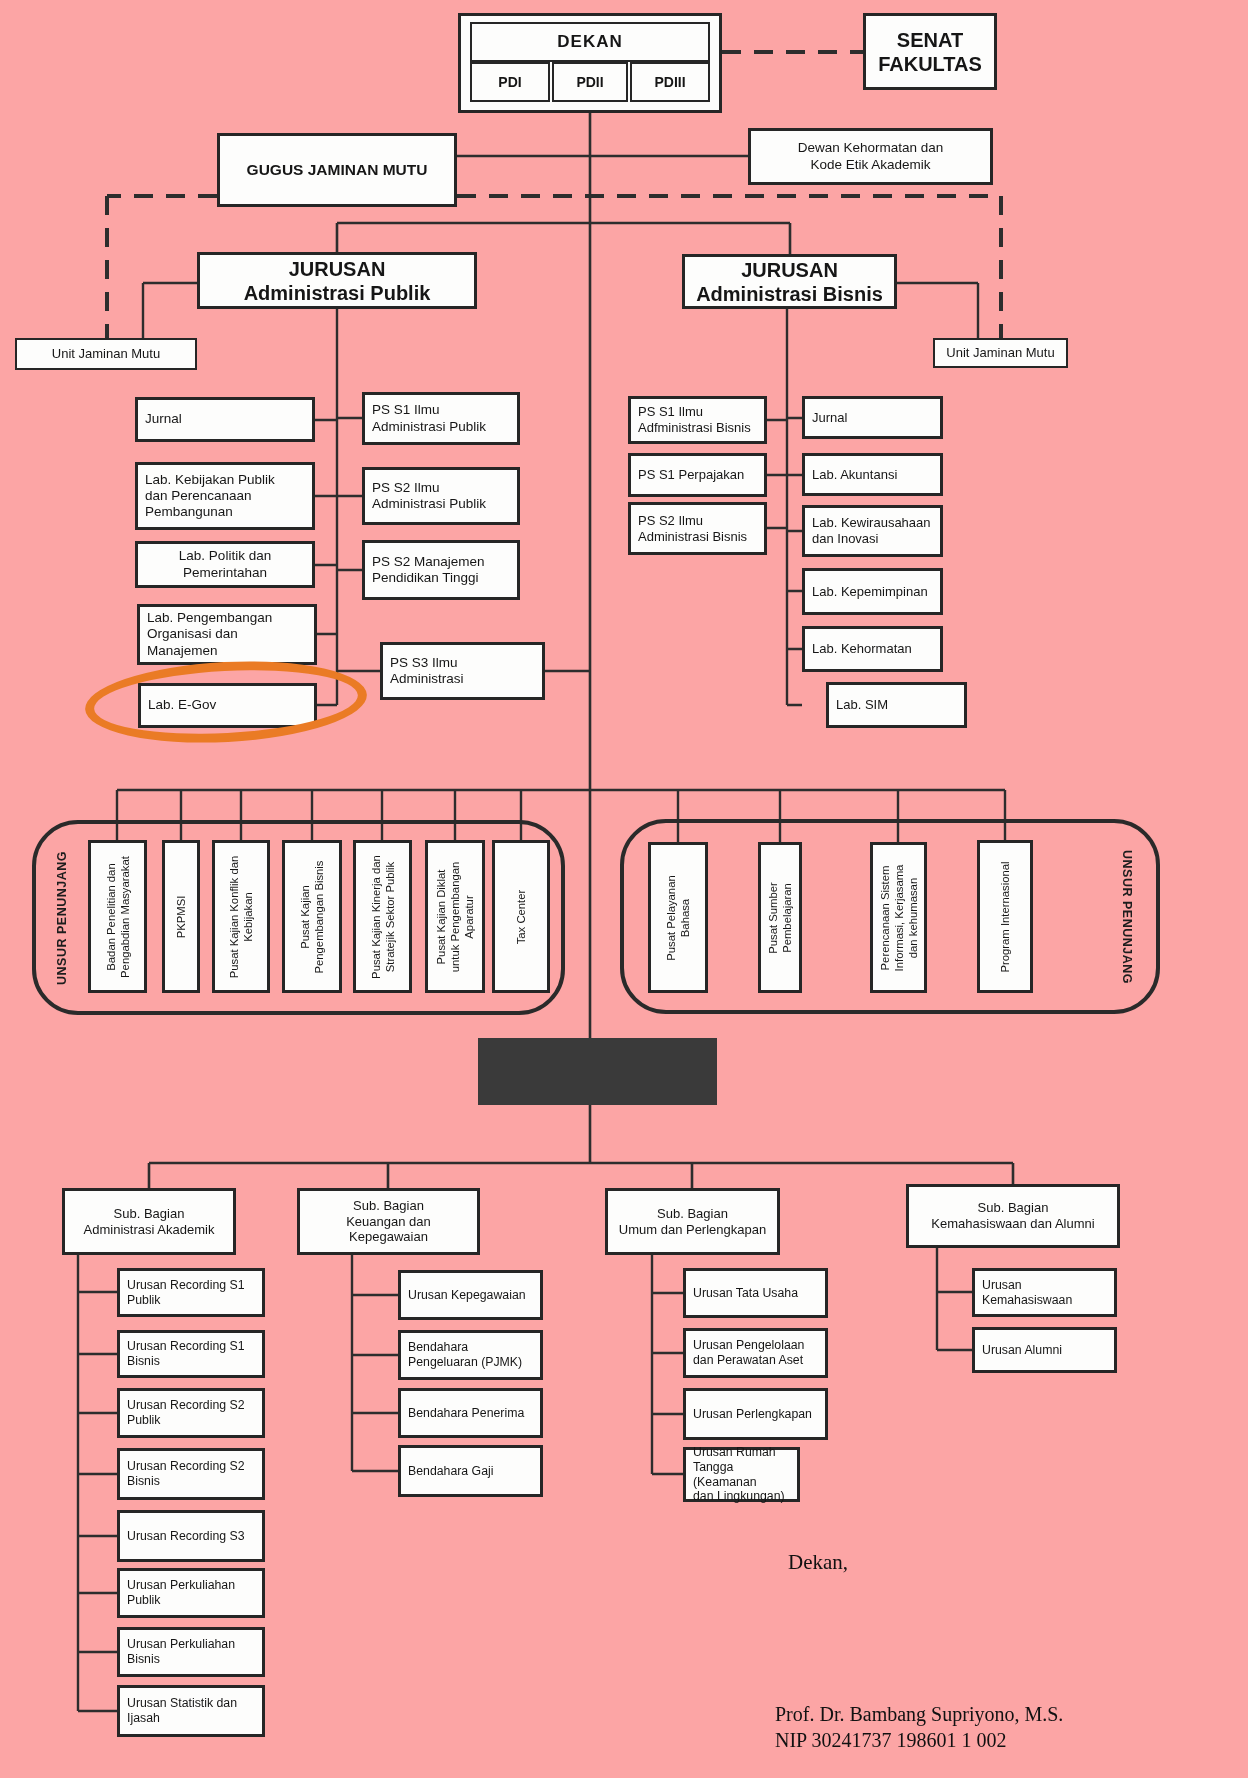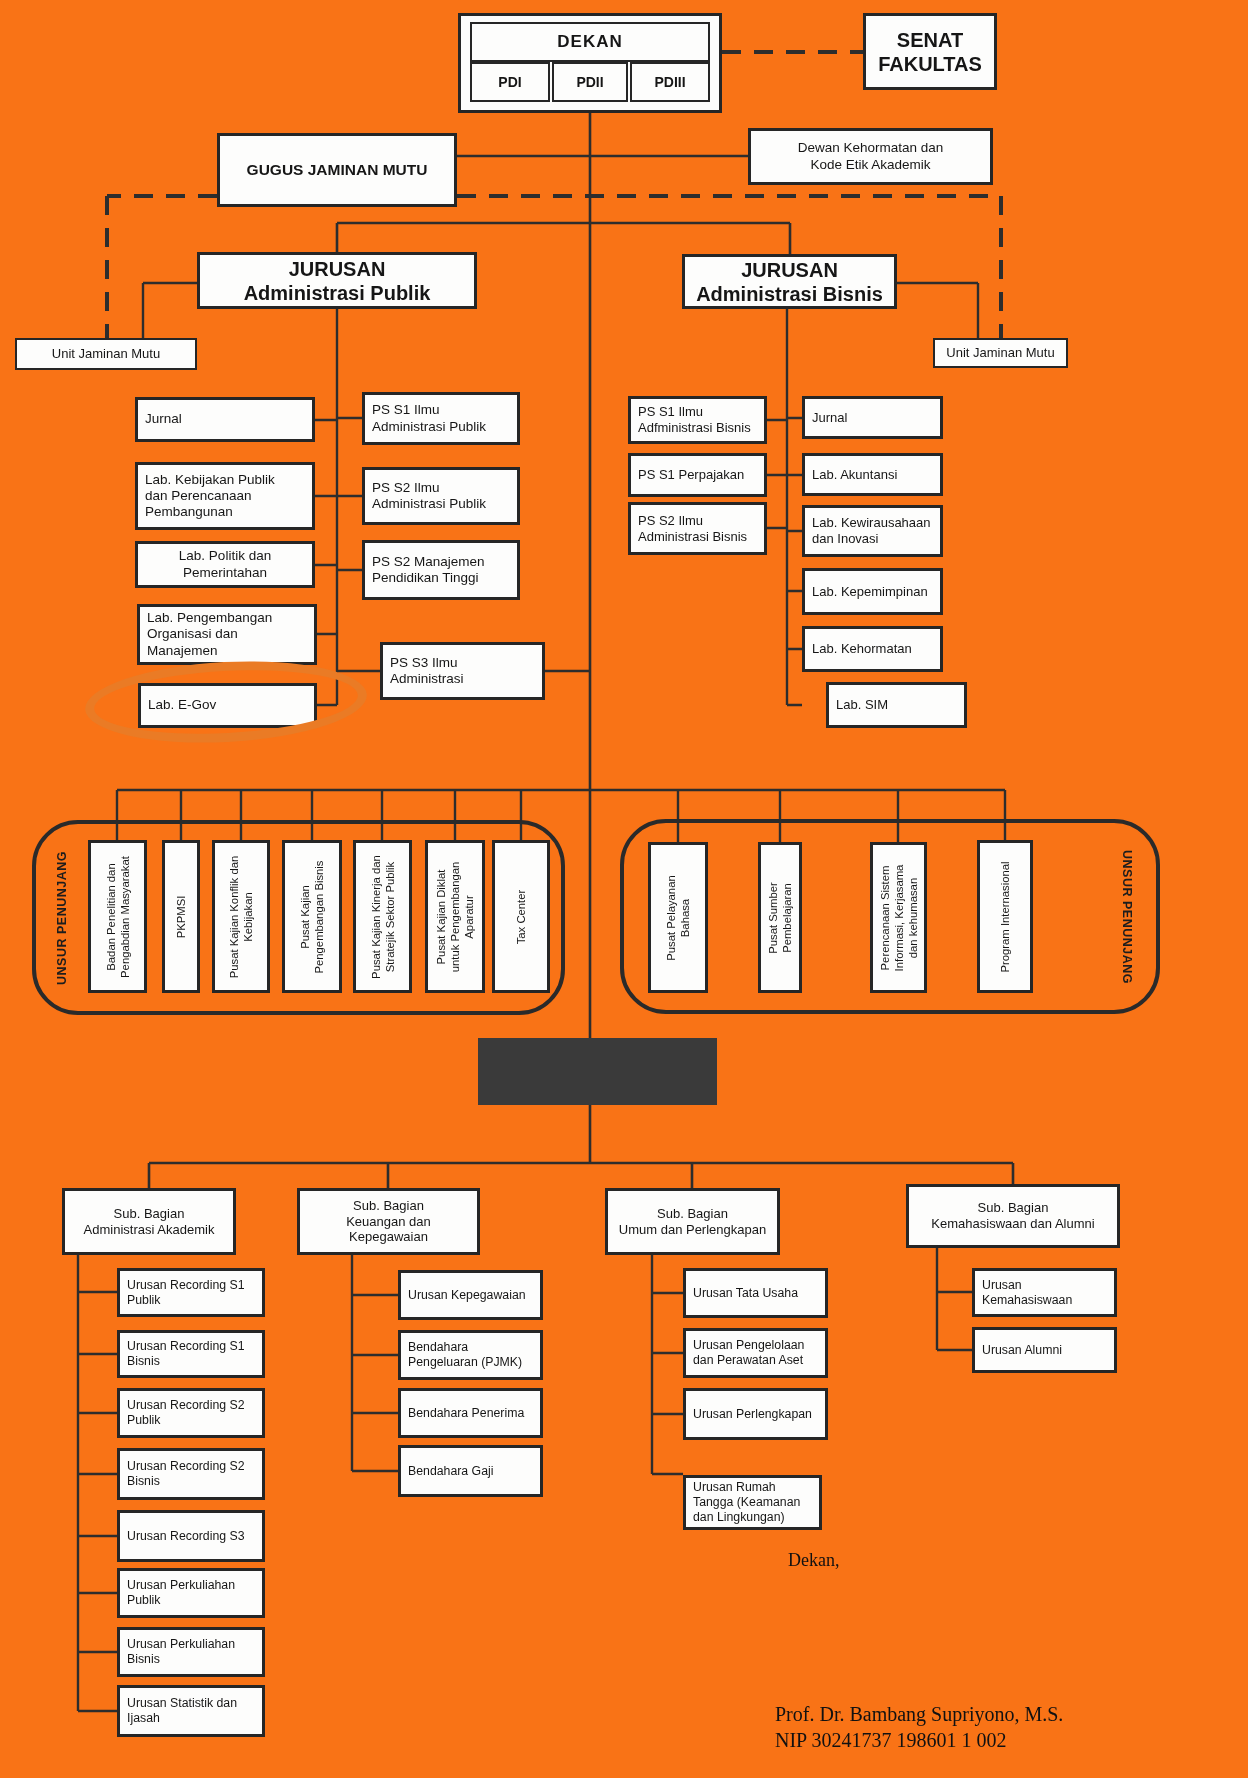--- a/index.html
+++ b/index.html
@@ -1,16 +1,16 @@
 <!DOCTYPE html>
 <html><head>
 <meta charset="utf-8">
 <style>
   html,body{margin:0;padding:0;background:#e8e6e1;}
-  #page{position:relative;width:1248px;height:1778px;background:#f97316;overflow:hidden;
+  #page{position:relative;width:1248px;height:1778px;background:#fca5a5;overflow:hidden;
         font-family:"Liberation Sans",sans-serif;color:#161616;}
   svg.lines{position:absolute;left:0;top:0;z-index:1;}
   .box{position:absolute;z-index:2;border:3px solid #262626;background:#fdfdfc;
        box-sizing:border-box;display:flex;align-items:center;justify-content:flex-start;
        padding:2px 7px;white-space:pre-line;font-size:13.5px;line-height:1.2;color:#161616;}
   .box.c{justify-content:center;text-align:center;}
   .box.b{font-weight:700;}
   .box.thin{border-width:2px;}
   .f12{font-size:12.3px;}
   .f13{font-size:13px;}
@@ -187,25 +187,25 @@
   <div class="box f12" style="left:398px;top:1270px;width:145px;height:50px;">Urusan Kepegawaian</div>
   <div class="box f12" style="left:398px;top:1330px;width:145px;height:50px;">Bendahara
 Pengeluaran (PJMK)</div>
   <div class="box f12" style="left:398px;top:1388px;width:145px;height:50px;">Bendahara Penerima</div>
   <div class="box f12" style="left:398px;top:1445px;width:145px;height:52px;">Bendahara Gaji</div>
 
   <div class="box f12" style="left:683px;top:1268px;width:145px;height:50px;">Urusan Tata Usaha</div>
   <div class="box f12" style="left:683px;top:1328px;width:145px;height:50px;">Urusan Pengelolaan
 dan Perawatan Aset</div>
   <div class="box f12" style="left:683px;top:1388px;width:145px;height:52px;">Urusan Perlengkapan</div>
-  <div class="box f12" style="left:683px;top:1447px;width:139px;height:55px;margin-top:28px;">Urusan Rumah
+  <div class="box f12" style="left:683px;top:1447px;width:117px;height:55px;">Urusan Rumah
 Tangga (Keamanan
 dan Lingkungan)</div>
 
   <div class="box f12" style="left:972px;top:1268px;width:145px;height:49px;">Urusan
 Kemahasiswaan</div>
   <div class="box f12" style="left:972px;top:1327px;width:145px;height:46px;">Urusan Alumni</div>
 
-  <div class="serif" style="left:788px;top:1550px;font-size:18px;">Dekan,</div>
+  <div class="serif" style="left:788px;top:1550px;font-size:21px;">Dekan,</div>
   <div class="serif" style="left:775px;top:1703px;font-size:20px;">Prof. Dr. Bambang Supriyono, M.S.</div>
   <div class="serif" style="left:775px;top:1729px;font-size:20px;">NIP 30241737 198601 1 002</div>
 
 </div>
 
 </body></html>

